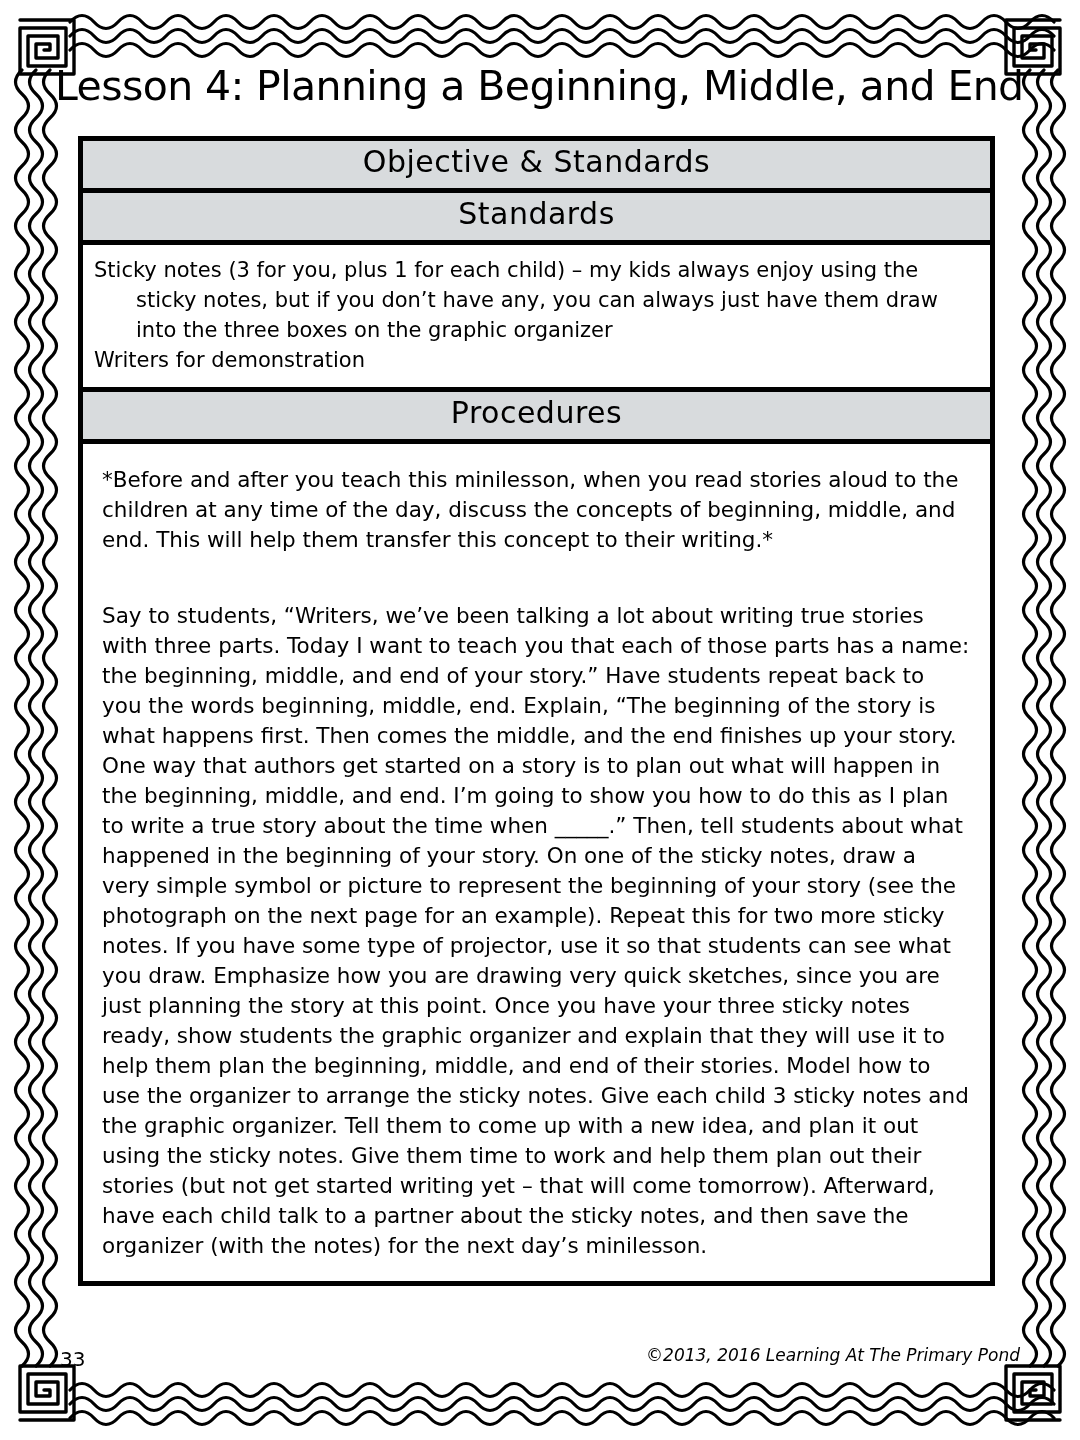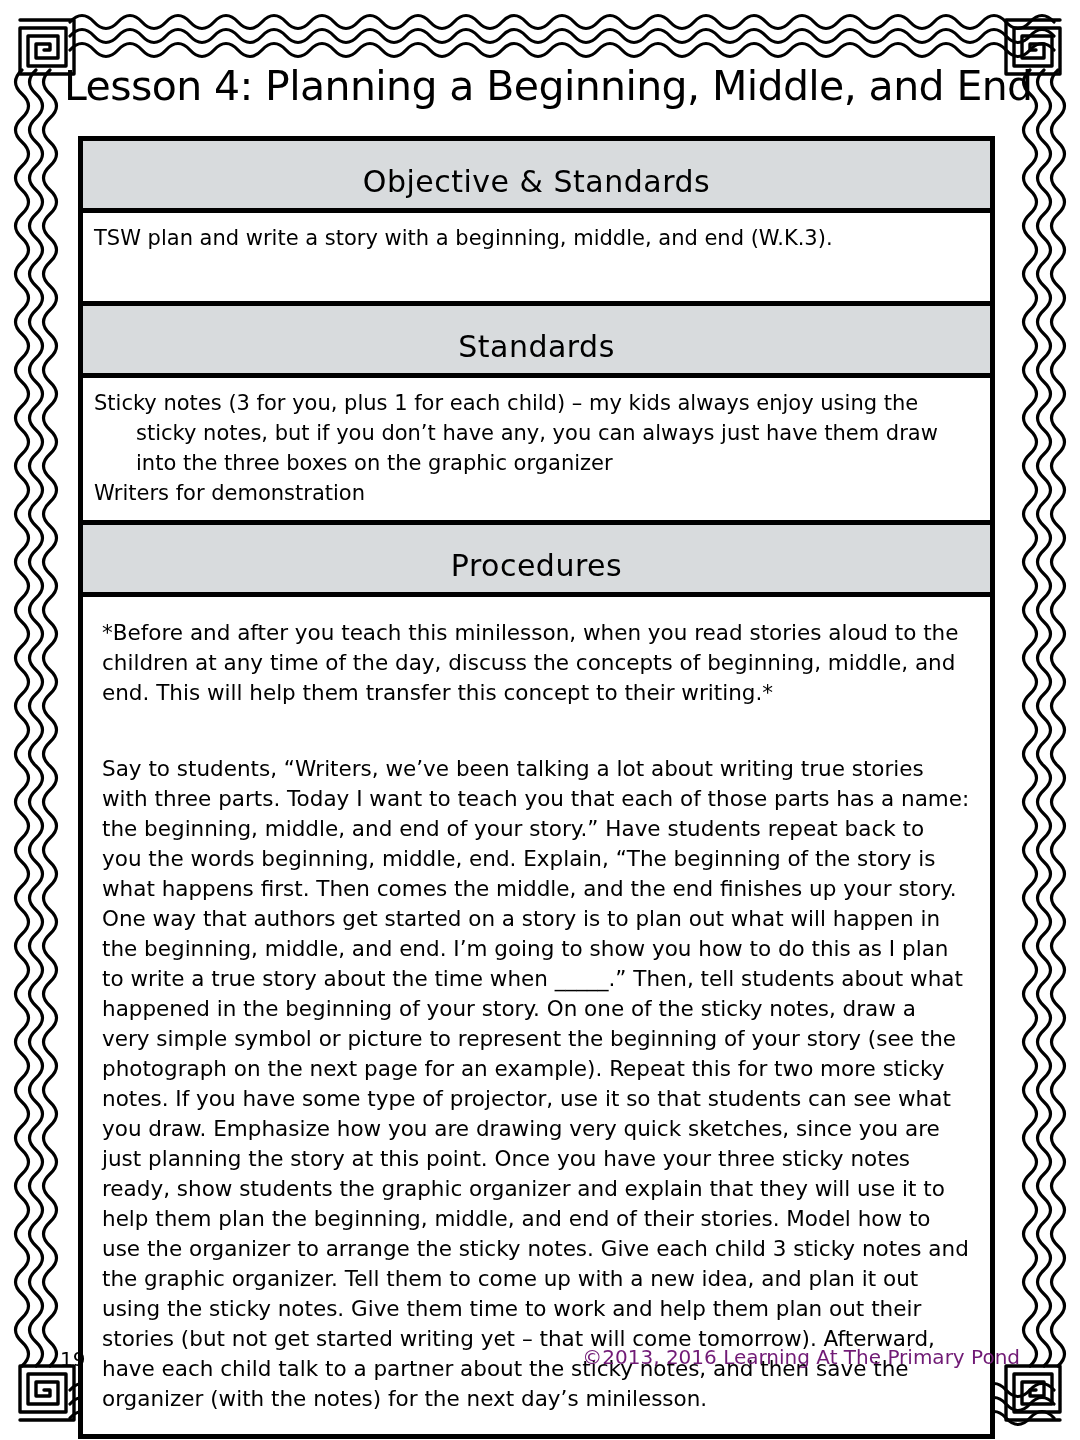--- a/index.html
+++ b/index.html
@@ -20,21 +20,21 @@
   .border-layer {
     position: absolute;
     inset: 0;
     pointer-events: none;
   }
   .border-layer svg { display: block; }
 
   
   .title {
     position: absolute;
-    left: 64px;
+    left: 55px;
     top: 62px;
     width: 960px;
     text-align: center;
     font-family: "DejaVu Sans", sans-serif;
     font-size: 41px;
     font-weight: 400;
     letter-spacing: -0.6px;
     color: #000;
     white-space: nowrap;
   }
@@ -50,21 +50,21 @@
     background: #fff;
   }
   .band {
     background: #d8dbdd;
     border-bottom: 5px solid #000;
     text-align: center;
     font-family: "DejaVu Sans", sans-serif;
     font-size: 30px;
     letter-spacing: 0.5px;
     color: #000;
-    padding: 23px 0 9px 0;
+    padding: 3px 0 9px 0;
   }
   .cell {
     background: #fff;
     border-bottom: 5px solid #000;
     padding: 10px 10px 12px 11px;
     font-family: "DejaVu Sans", sans-serif;
     font-size: 21px;
     line-height: 30px;
     color: #000;
   }
@@ -95,23 +95,24 @@
     top: 1347px;
     font-family: "DejaVu Sans", sans-serif;
     font-size: 20px;
     color: #000;
   }
   .footer-credit {
     position: absolute;
     right: 60px;
     top: 1345px;
     font-family: "DejaVu Sans", sans-serif;
-    font-size: 20px;
-    color: #701a75;
+    font-size: 17px;
+    color: #000000;
     white-space: nowrap;
+    font-style: italic;
   }
 </style>
 </head>
 <body>
 
 <div class="page">
 
   <div class="border-layer">
     <svg width="1080" height="1440" viewBox="0 0 1080 1440" xmlns="http://www.w3.org/2000/svg">
       <defs>
@@ -158,35 +159,32 @@
           <use href="#spiral"></use>
         </g>
     </svg>
   </div>
 
   <div class="title">Lesson 4: Planning a Beginning, Middle, and End</div>
 
   <div class="sheet">
 
     <div class="band">Objective &amp; Standards</div>
-    <div class="cell objective-cell">
-      <div class="mat-line">TSW plan and write a story with a beginning, middle, and end (W.K.3).</div>
-    </div>
 
     <div class="band">Standards</div>
     <div class="cell">
       <div class="mat-line">Sticky notes (3 for you, plus 1 for each child) – my kids always enjoy using the sticky notes, but if you don’t have any, you can always just have them draw into the three boxes on the graphic organizer</div>
       <div class="mat-line">Writers for demonstration</div>
     </div>
 
     <div class="band">Procedures</div>
     <div class="cell proc-cell last">
       <p class="proc-para">*Before and after you teach this minilesson, when you read stories aloud to the children at any time of the day, discuss the concepts of beginning, middle, and end.  This will help them transfer this concept to their writing.*</p>
       <div class="proc-gap"></div>
       <p class="proc-para">Say to students, “Writers, we’ve been talking a lot about writing true stories with three parts.  Today I want to teach you that each of those parts has a name:  the beginning, middle, and end of your story.”  Have students repeat back to you the words beginning, middle, end.  Explain, “The beginning of the story is what happens first.  Then comes the middle, and the end finishes up your story.  One way that authors get started on a story is to plan out what will happen in the beginning, middle, and end.  I’m going to show you how to do this as I plan to write a true story about the time when _____.”  Then, tell students about what happened in the beginning of your story.  On one of the sticky notes, draw a very simple symbol or picture to represent the beginning of your story (see the photograph on the next page for an example).  Repeat this for two more sticky notes.  If you have some type of projector, use it so that students can see what you draw.  Emphasize how you are drawing very quick sketches, since you are just planning the story at this point.  Once you have your three sticky notes ready, show students the graphic organizer and explain that they will use it to help them plan the beginning, middle, and end of their stories.  Model how to use the organizer to arrange the sticky notes.  Give each child 3 sticky notes and the graphic organizer.  Tell them to come up with a new idea, and plan it out using the sticky notes.  Give them time to work and help them plan out their stories (but not get started writing yet – that will come tomorrow).  Afterward, have each child talk to a partner about the sticky notes, and then save the organizer (with the notes) for the next day’s minilesson.</p>
     </div>
 
   </div>
 
-  <div class="footer-page">19</div>
+  <div class="footer-page">33</div>
   <div class="footer-credit">©2013, 2016 Learning At The Primary Pond</div>
 
 </div>
 
 </body></html>

